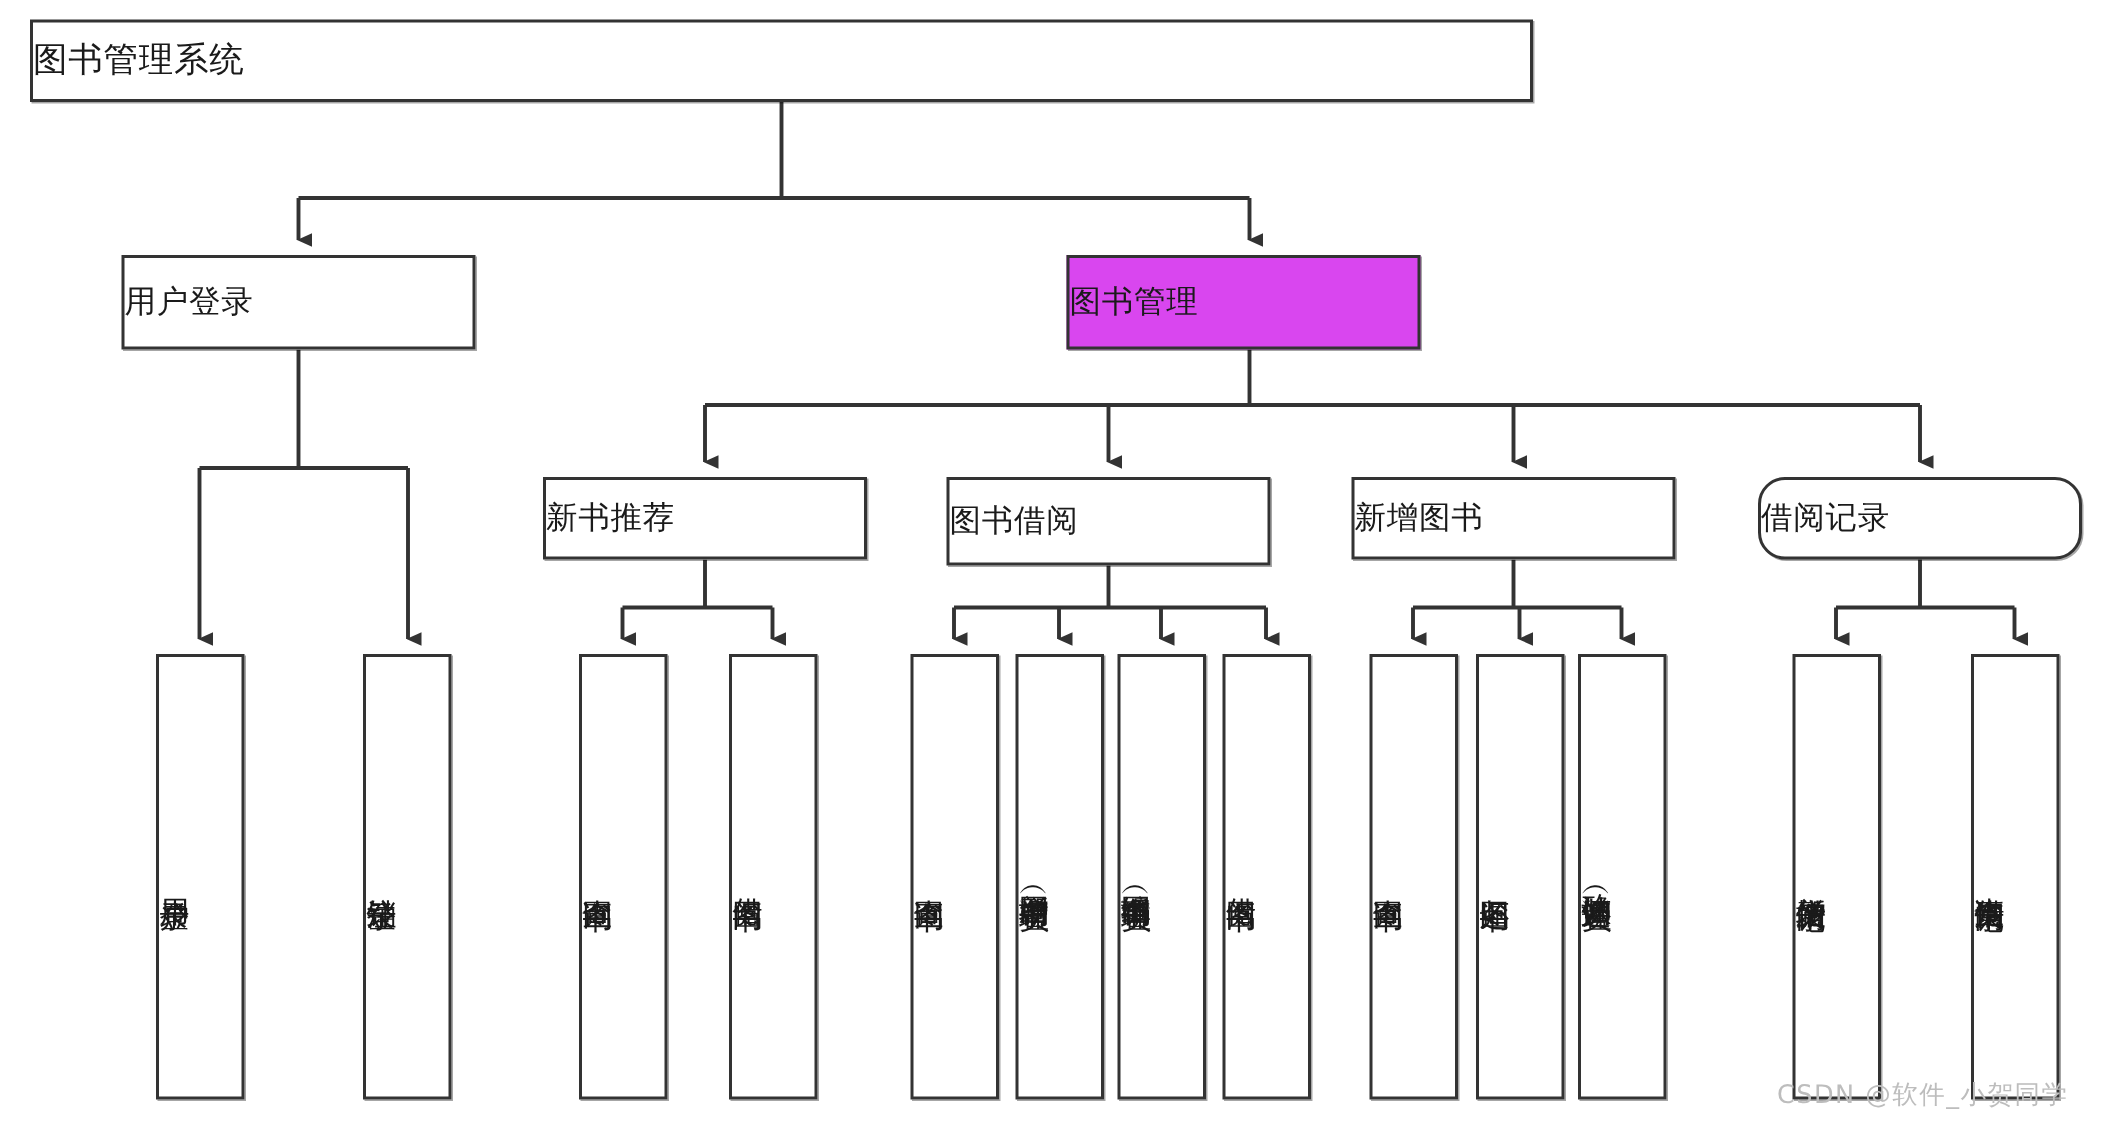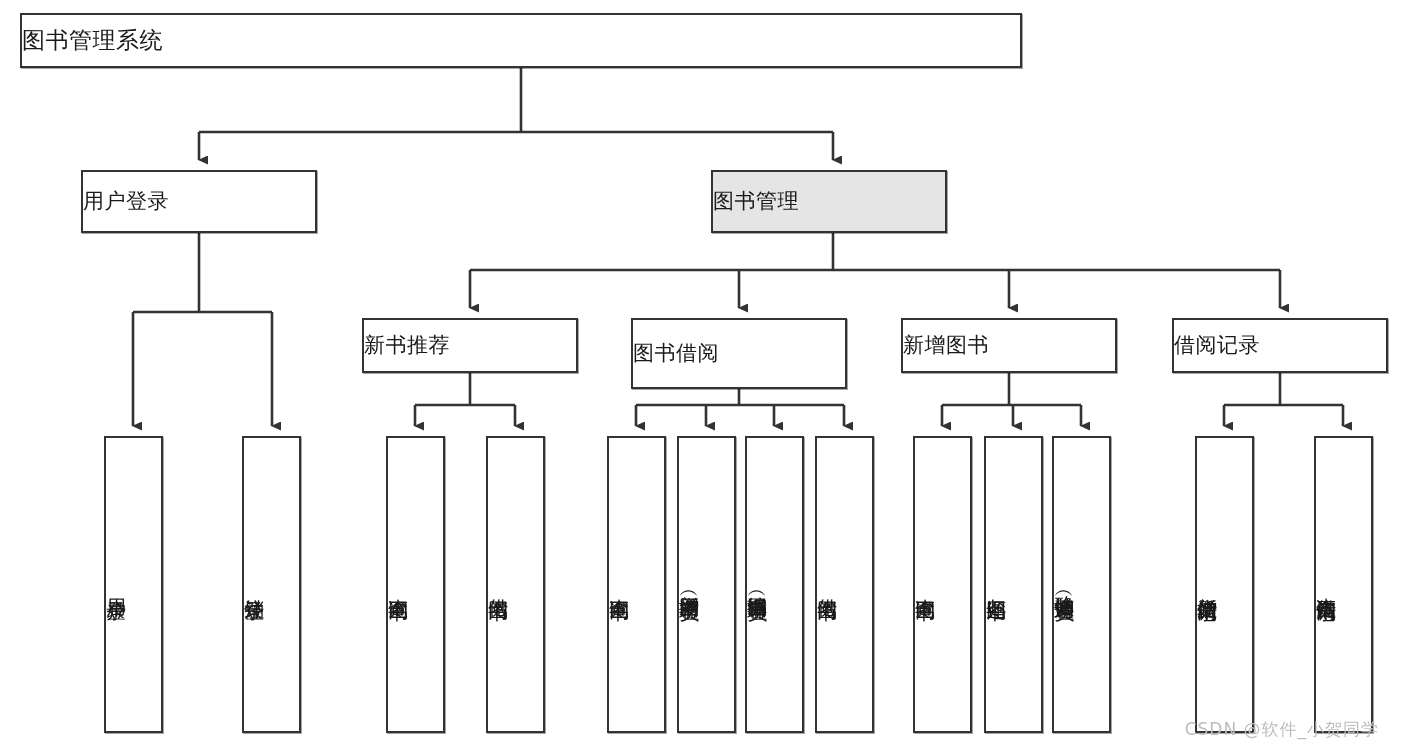--- a/index.html
+++ b/index.html
@@ -123,34 +123,34 @@
     </g>
   </svg>
 
   <div class="node level0" style="left: 20px; top: 13px; width: 1002px; height: 55px; border-color: rgb(51, 51, 51); background: rgb(255, 255, 255); color: rgb(26, 26, 26);">
     <span class="node-label">图书管理系统</span>
   </div>
 
   <div class="node level1" style="left: 81px; top: 170px; width: 236px; height: 63px; border-color: rgb(51, 51, 51); background: rgb(255, 255, 255); color: rgb(26, 26, 26);">
     <span class="node-label">用户登录</span>
   </div>
-  <div class="node level1" style="left: 711px; top: 170px; width: 236px; height: 63px; border-color: rgb(51, 51, 51); background: #e5e5e5; color: rgb(26, 26, 26);">
+  <div class="node level1" style="left: 711px; top: 170px; width: 236px; height: 63px; border-color: rgb(51, 51, 51); background: #d946ef; color: rgb(26, 26, 26);">
     <span class="node-label">图书管理</span>
   </div>
 
   <div class="node level2" style="left: 362px; top: 318px; width: 216px; height: 55px; border-color: rgb(51, 51, 51); background: rgb(255, 255, 255); color: rgb(26, 26, 26);">
     <span class="node-label">新书推荐</span>
   </div>
-  <div class="node level2" style="left: 631px; top: 318px; width: 216px; height: 71px; border-color: rgb(51, 51, 51); background: rgb(255, 255, 255); color: rgb(26, 26, 26);">
+  <div class="node level2" style="left: 631px; top: 318px; width: 216px; height: 59px; border-color: rgb(51, 51, 51); background: rgb(255, 255, 255); color: rgb(26, 26, 26);">
     <span class="node-label">图书借阅</span>
   </div>
   <div class="node level2" style="left: 901px; top: 318px; width: 216px; height: 55px; border-color: rgb(51, 51, 51); background: rgb(255, 255, 255); color: rgb(26, 26, 26);">
     <span class="node-label">新增图书</span>
   </div>
-  <div class="node level2" style="left: 1172px; top: 318px; width: 216px; height: 55px; border-color: rgb(51, 51, 51); background: rgb(255, 255, 255); color: rgb(26, 26, 26);">
+  <div class="node level2" style="left: 1172px; top: 318px; width: 216px; height: 55px; border-color: rgb(51, 51, 51); background: rgb(255, 255, 255); color: rgb(26, 26, 26); border-radius: 18px;">
     <span class="node-label">借阅记录</span>
   </div>
 
   <div class="node leaf" style="left: 104px; top: 436px; width: 59px; height: 297px; border-color: rgb(51, 51, 51); background: rgb(255, 255, 255); color: rgb(26, 26, 26);">
     <span class="node-label">用户登录</span>
   </div>
   <div class="node leaf" style="left: 242px; top: 436px; width: 59px; height: 297px; border-color: rgb(51, 51, 51); background: rgb(255, 255, 255); color: rgb(26, 26, 26);">
     <span class="node-label">注销登录</span>
   </div>
   <div class="node leaf" style="left: 386px; top: 436px; width: 59px; height: 297px; border-color: rgb(51, 51, 51); background: rgb(255, 255, 255); color: rgb(26, 26, 26);">

